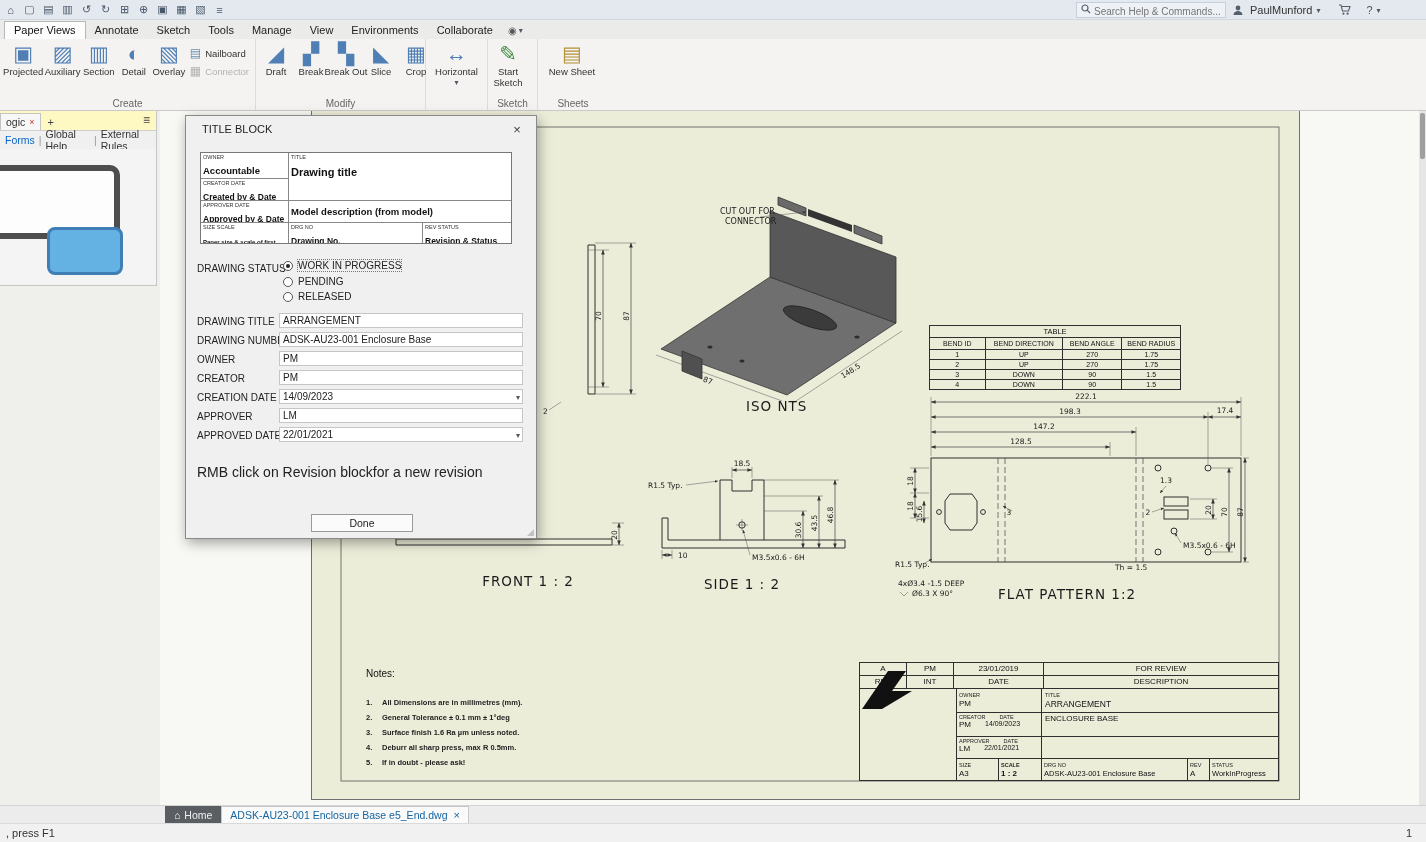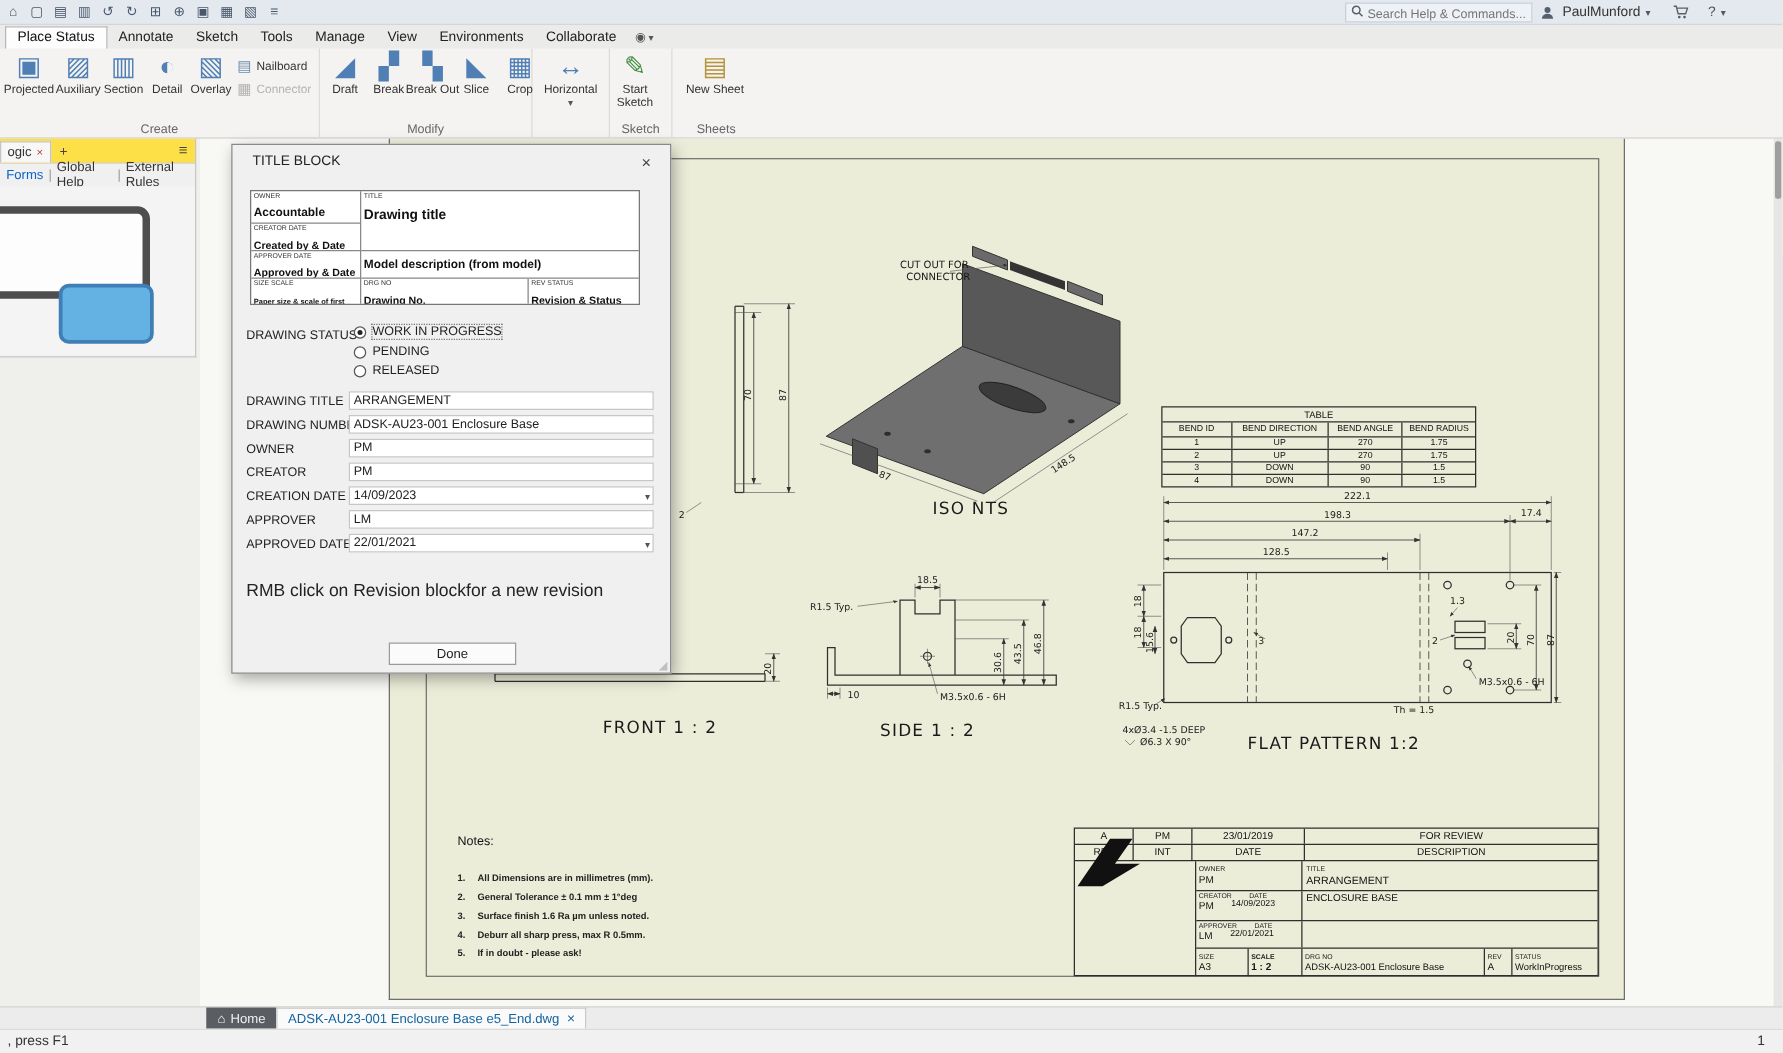--- a/index.html
+++ b/index.html
@@ -83,21 +83,21 @@
   .tr-right { flex:1; padding:1px 3px; }
   .lbl { font-size:5.5px; color:#222; display:inline-block; }
   .val { font-size:8px; }
   .pair { display:flex; gap:14px; }
   .botrow { display:flex; flex:1; }
   .bcell { border-right:1px solid #2f2f2f; padding:1px 2px; overflow:hidden; }
   .bcell:last-child { border-right:none; }
 
   
   .ilogic { position:absolute; left:0; top:111px; width:157px; height:175px; background:#f0f0f0; border-right:1px solid #c6c6c6; border-bottom:1px solid #c6c6c6; }
-  .il-tabs { height:20px; background:#fde047; border-bottom:1px solid #cfcfcf; display:flex; align-items:flex-end; }
+  .il-tabs { height:20px; background:#fef9c3; border-bottom:1px solid #cfcfcf; display:flex; align-items:flex-end; }
   .il-tab { background:#f7f7f7; border:1px solid #c4c4c4; border-bottom:none; font-size:10.5px; padding:2px 5px; display:flex; gap:4px; align-items:center; }
   .il-x { color:#b33; font-size:9px; }
   .il-plus { font-size:11px; padding:2px 7px; color:#444; }
   .il-menu { margin-left:auto; padding:0 6px 3px; color:#444; font-size:12px; }
   .il-links { height:18px; display:flex; align-items:center; gap:4px; font-size:10.5px; padding-left:5px; background:#f0f0f0; }
   .il-links .lnk { color:#333; }
   .il-links .lnk.active { color:#0a64c8; }
   .il-links .sep { color:#999; }
   .il-preview { position:relative; height:135px; background:#f4f4f4; overflow:hidden; }
   .form-frame { position:absolute; left:-22px; top:16px; width:142px; height:74px; border:6px solid #4e4e4e; border-radius:10px; background:#fdfdfd; }
@@ -177,21 +177,21 @@
           <circle cx="5.4" cy="9.7" r="1.1" fill="#55606e"></circle>
           <circle cx="9.6" cy="9.7" r="1.1" fill="#55606e"></circle>
         </svg>
     </span>
     <span style="margin-left:10px; font-size:11px; color:#47566a;">?</span>
     <span class="caret">▾</span>
   </div>
 </div>
 
 <div class="ribbon-tabs">
-  <div class="rtab active">Place Status</div>
+  <div class="rtab active">Paper Views</div>
   <div class="rtab">Annotate</div>
   <div class="rtab">Sketch</div>
   <div class="rtab">Tools</div>
   <div class="rtab">Manage</div>
   <div class="rtab">View</div>
   <div class="rtab">Environments</div>
   <div class="rtab">Collaborate</div>
   <div class="rtab-overflow">
     <span>◉</span>
     <span class="caret">▾</span>

